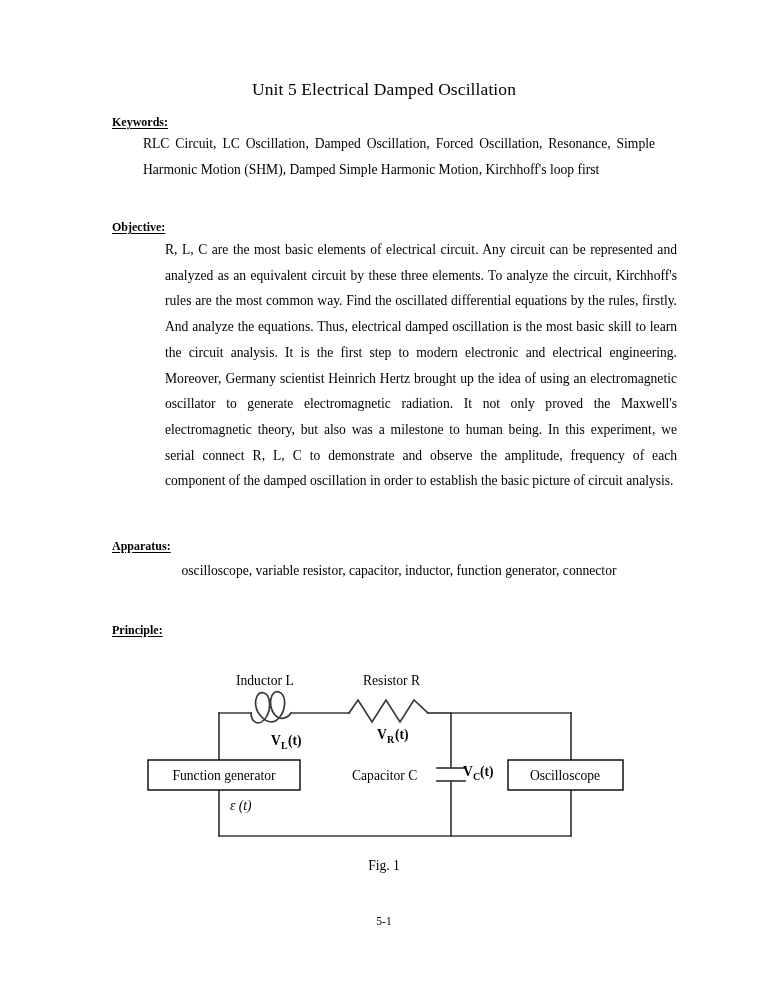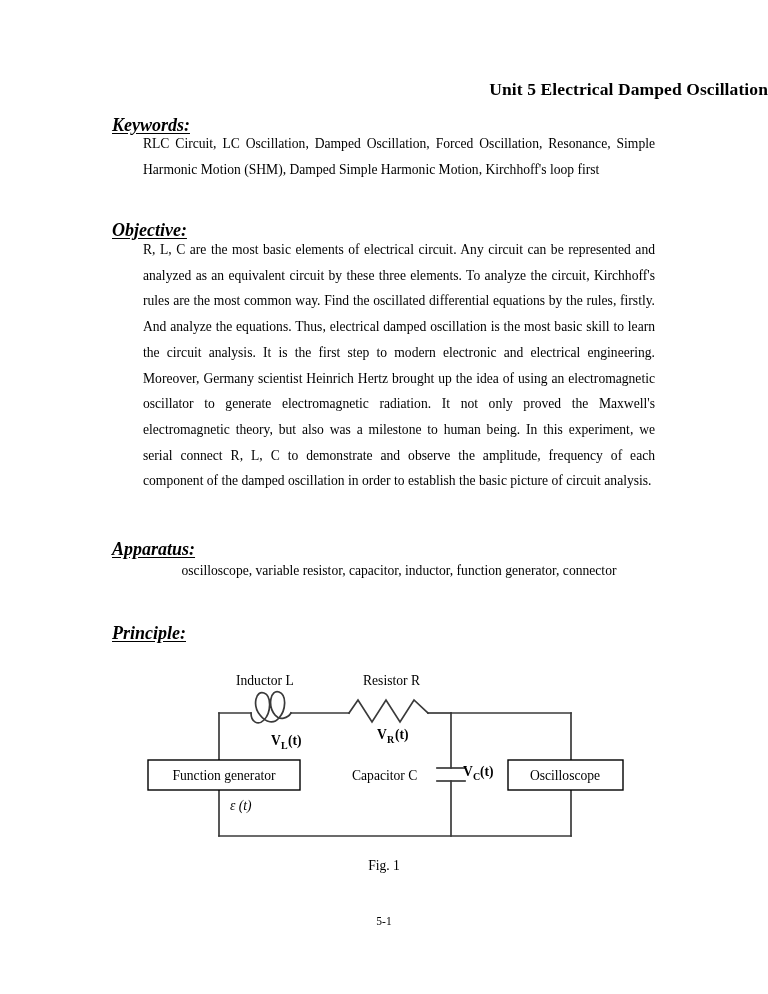--- a/index.html
+++ b/index.html
@@ -23,53 +23,52 @@
     height: 994px;
     background: #ffffff;
   }
 
   
   .doc-title {
     position: absolute;
     left: 0;
     top: 79px;
     width: 768px;
-    text-align: right;
+    text-align: center;
     font-size: 17.5px;
-    font-weight: bold;
+    font-weight: normal;
     letter-spacing: 0.1px;
   }
 
   
   .section-heading {
     position: absolute;
     left: 112px;
-    font-size: 18px;
+    font-size: 12px;
     font-weight: bold;
     text-decoration: underline;
     text-underline-offset: 2px;
-    font-style: italic;
   }
   #h-keywords { top: 115px; }
   #h-objective { top: 220px; }
   #h-apparatus { top: 539px; text-align: center; }
   #h-principle { top: 623px; }
 
   
   .body-par {
     position: absolute;
     left: 143px;
     width: 512px;
     font-size: 13.6px;
     line-height: 25.7px;
     text-align: justify;
     text-justify: inter-word;
   }
   #p-keywords { top: 131px; }
-  #p-objective { top: 237px; }
+  #p-objective { top: 237px; margin-left: 22px; }
   #p-apparatus {
     top: 558px;
     text-align: center;
   }
 
   
   .figure {
     position: absolute;
     left: 8px;
     top: 660px;

